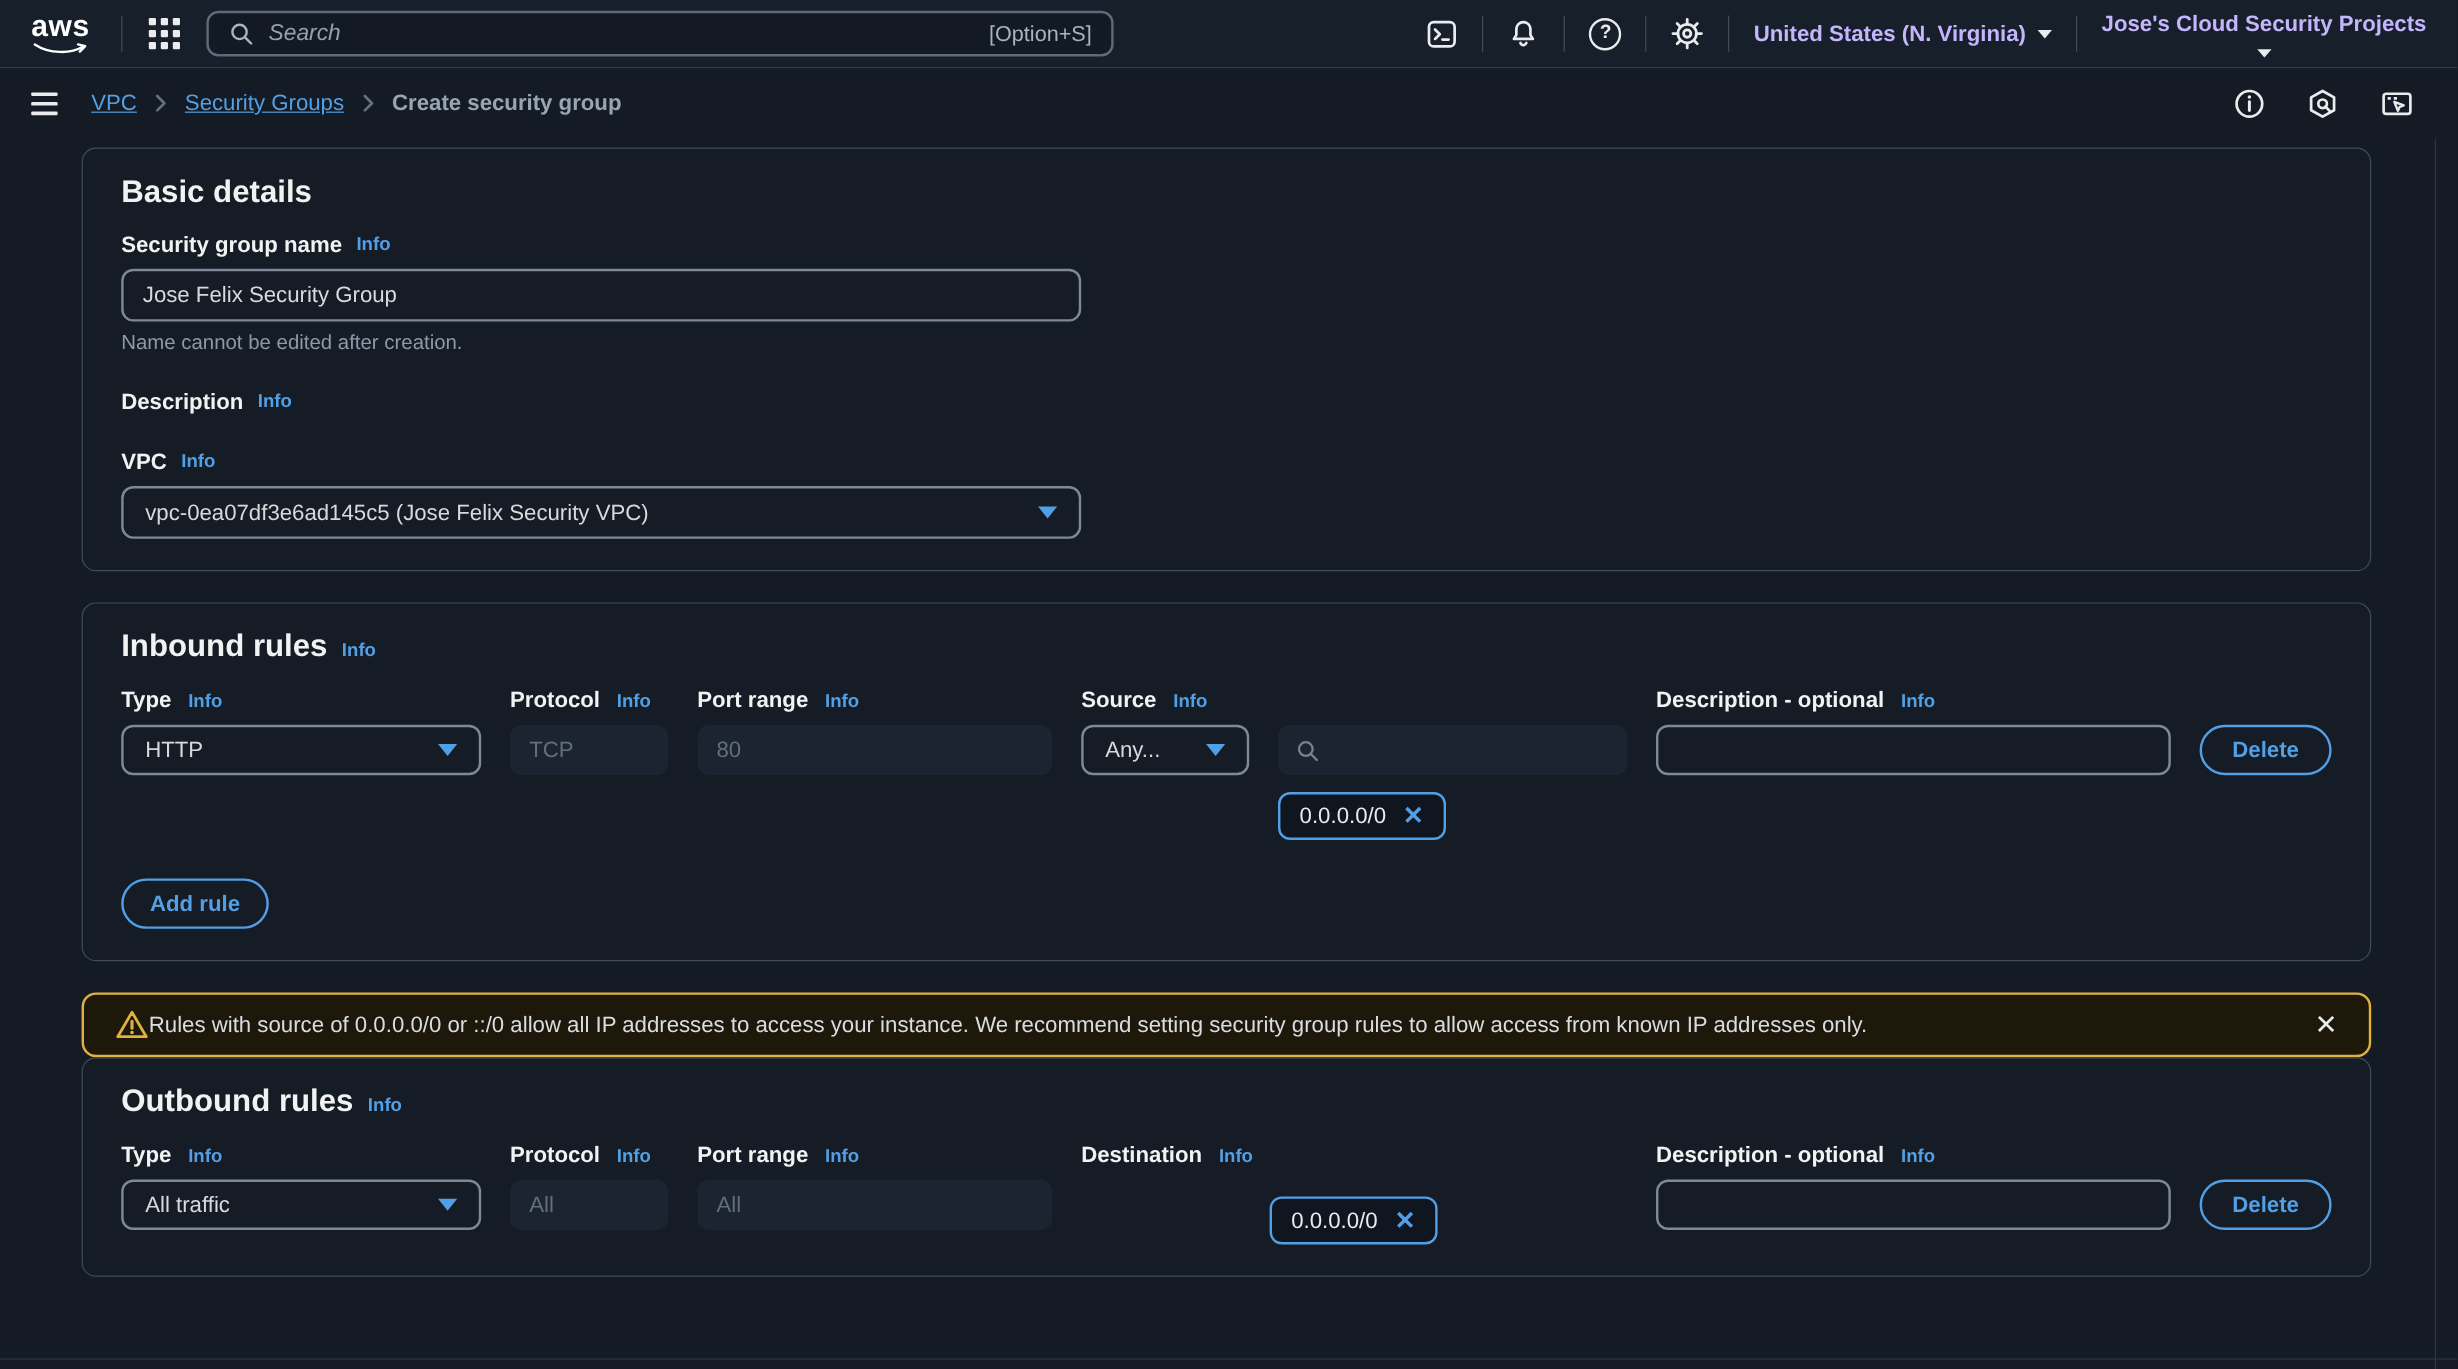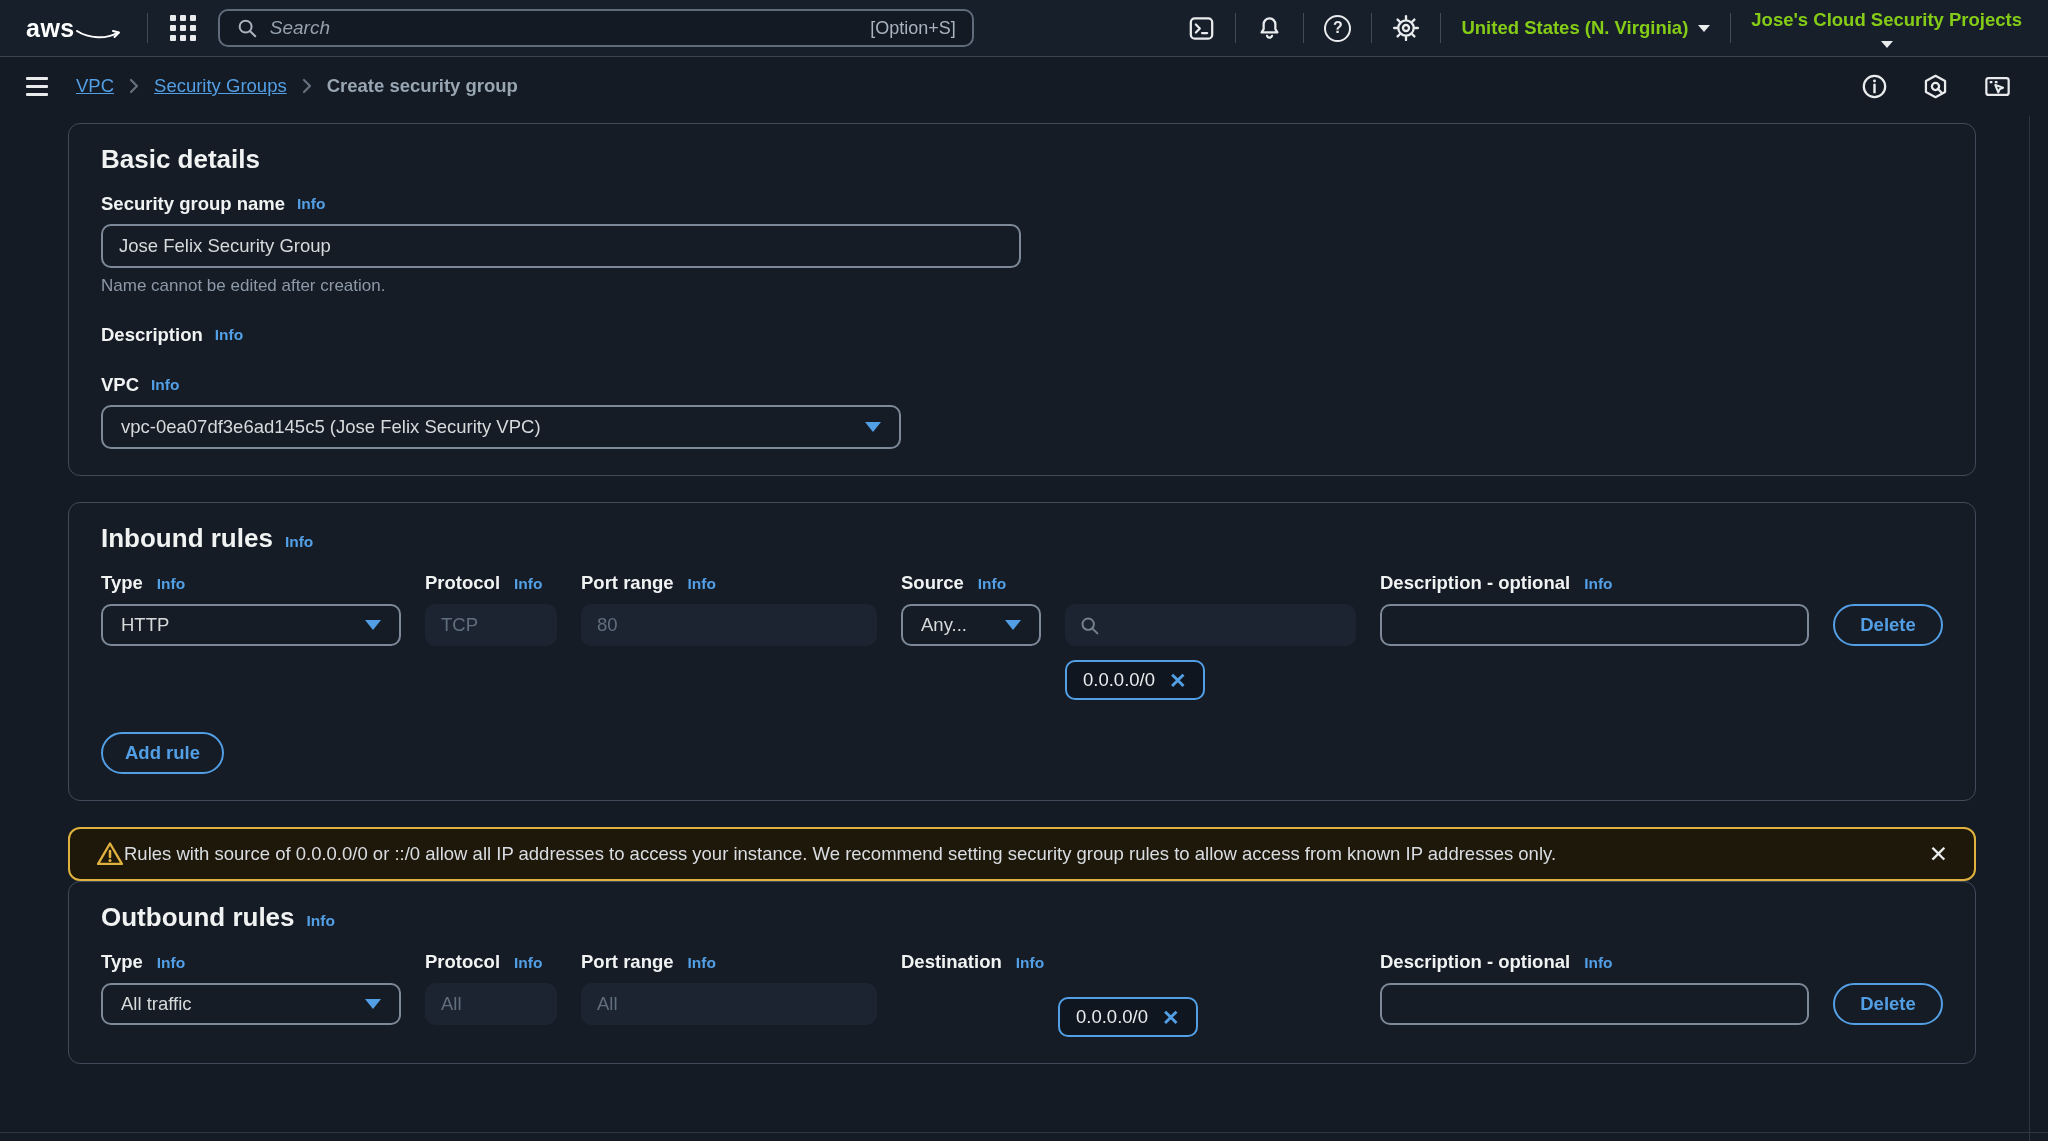--- a/index.html
+++ b/index.html
@@ -9,38 +9,38 @@
     background:#141b24;
     color:#e9ebed;
     font-size:18px;
     position:relative;
   }
   
   .topbar {
     height:57px; background:#171f2b; border-bottom:1px solid #39424f;
     display:flex; align-items:center; padding:0 26px; gap:22px;
   }
-  .aws-logo { display:flex; flex-direction:row; align-items:flex-end; line-height:1; margin-right:4px; }
+  .aws-logo { display:flex; flex-direction:column; align-items:center; line-height:1; margin-right:4px; }
   .aws-logo .aws-text { font-weight:700; font-size:25px; letter-spacing:0.5px; color:#fff; }
   .vdiv { width:1px; height:30px; background:#414b5a; }
   .grid-icon { display:grid; grid-template-columns:repeat(3,6px); grid-template-rows:repeat(3,6px); gap:4px; cursor:pointer; }
   .grid-icon span { background:#e9ebed; border-radius:1px; }
   .search-pill {
     position:relative; width:756px; height:38px; border:2px solid #5f6b7a; border-radius:10px;
     background:#131a24; display:flex; align-items:center; padding:0 16px; gap:12px;
   }
   .search-pill input {
     flex:1; background:transparent; border:none; outline:none; color:#d5dbdb; font-size:19px;
     font-family:"Liberation Sans", sans-serif;
   }
   .search-pill input::placeholder { color:#95a0ae; font-style:italic; }
   .kbd-shortcut { color:#aab4c0; font-size:18px; }
   .topbar-right { margin-left:auto; display:flex; align-items:center; gap:0; }
   .tb-item { display:flex; align-items:center; padding:0 20px; cursor:pointer; }
-  .tb-text { color:#84cc16; font-size:18.5px; font-weight:600; display:flex; align-items:center; gap:10px; padding:0 20px; cursor:pointer; white-space:nowrap; }
+  .tb-text { color:#c4b5fd; font-size:18.5px; font-weight:600; display:flex; align-items:center; gap:10px; padding:0 20px; cursor:pointer; white-space:nowrap; }
   .caret-down { width:0; height:0; border-left:6px solid transparent; border-right:6px solid transparent; border-top:7px solid #e9ebed; }
   .icon-circle {
     width:27px; height:27px; border:2px solid #e9ebed; border-radius:50%;
     display:flex; align-items:center; justify-content:center; font-weight:700; font-size:16px; color:#e9ebed;
   }
   
   .crumbbar { height:58px; display:flex; align-items:center; padding:0 26px; background:#141b24; }
   .hamburger { display:flex; flex-direction:column; gap:5px; cursor:pointer; margin-right:28px; }
   .hamburger span { width:22px; height:3px; background:#e9ebed; border-radius:1px; }
   .crumbs { display:flex; align-items:center; gap:14px; }
@@ -55,21 +55,21 @@
     padding:20px 32px 26px 32px;
   }
   .card + .card, .banner { margin-top:26px; }
   .card h2 { font-size:26px; font-weight:700; color:#f1f3f3; display:inline; }
   .h2row { margin-bottom:18px; display:flex; align-items:baseline; gap:12px; }
   .label-row { display:flex; align-items:center; gap:12px; margin-bottom:9px; }
   .field-label { font-weight:700; font-size:18.5px; color:#f1f3f3; }
   .info-link { color:#539fe5; font-weight:700; font-size:15.5px; cursor:pointer; }
   .text-input {
     height:44px; border:2px solid #7d8998; border-radius:10px; background:transparent;
-    color:#d5dbdb; font-size:18.5px; padding:0 16px; width:920px; display:block; outline:none;
+    color:#d5dbdb; font-size:18.5px; padding:0 16px; width:800px; display:block; outline:none;
     font-family:"Liberation Sans", sans-serif;
   }
   .help-text { color:#8d99a8; font-size:17px; margin-top:8px; }
   .form-group { margin-top:28px; }
   .select {
     height:44px; border:2px solid #7d8998; border-radius:10px;
     display:flex; align-items:center; justify-content:space-between;
     color:#d5dbdb; font-size:18.5px; padding:0 18px; cursor:pointer; background:transparent;gap:16px;
   }
   .select.w800 { width:800px; }

